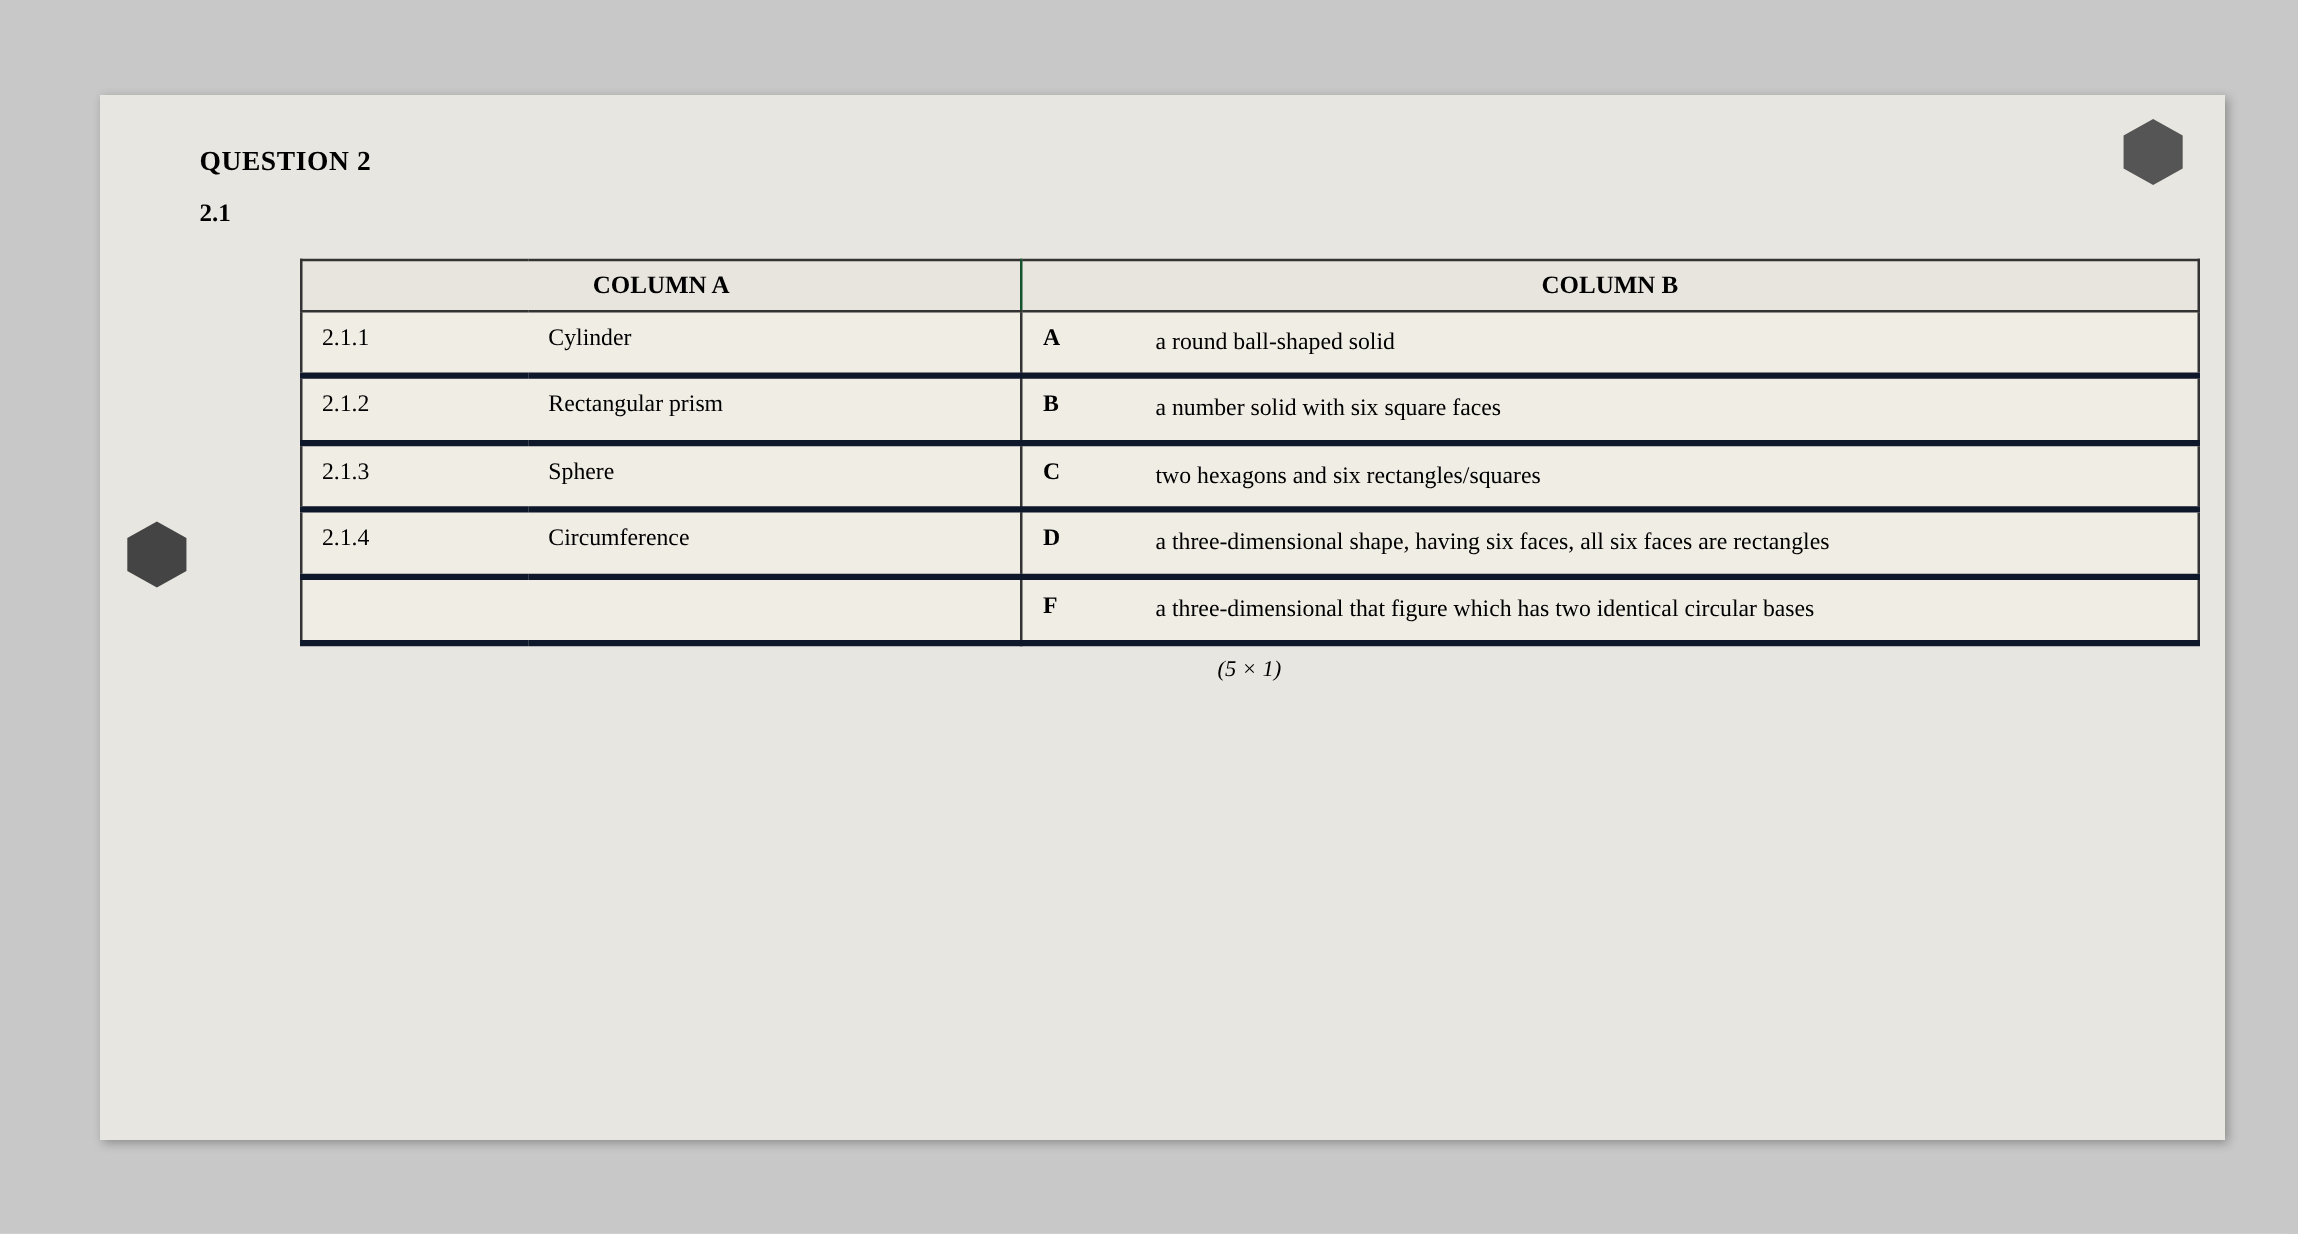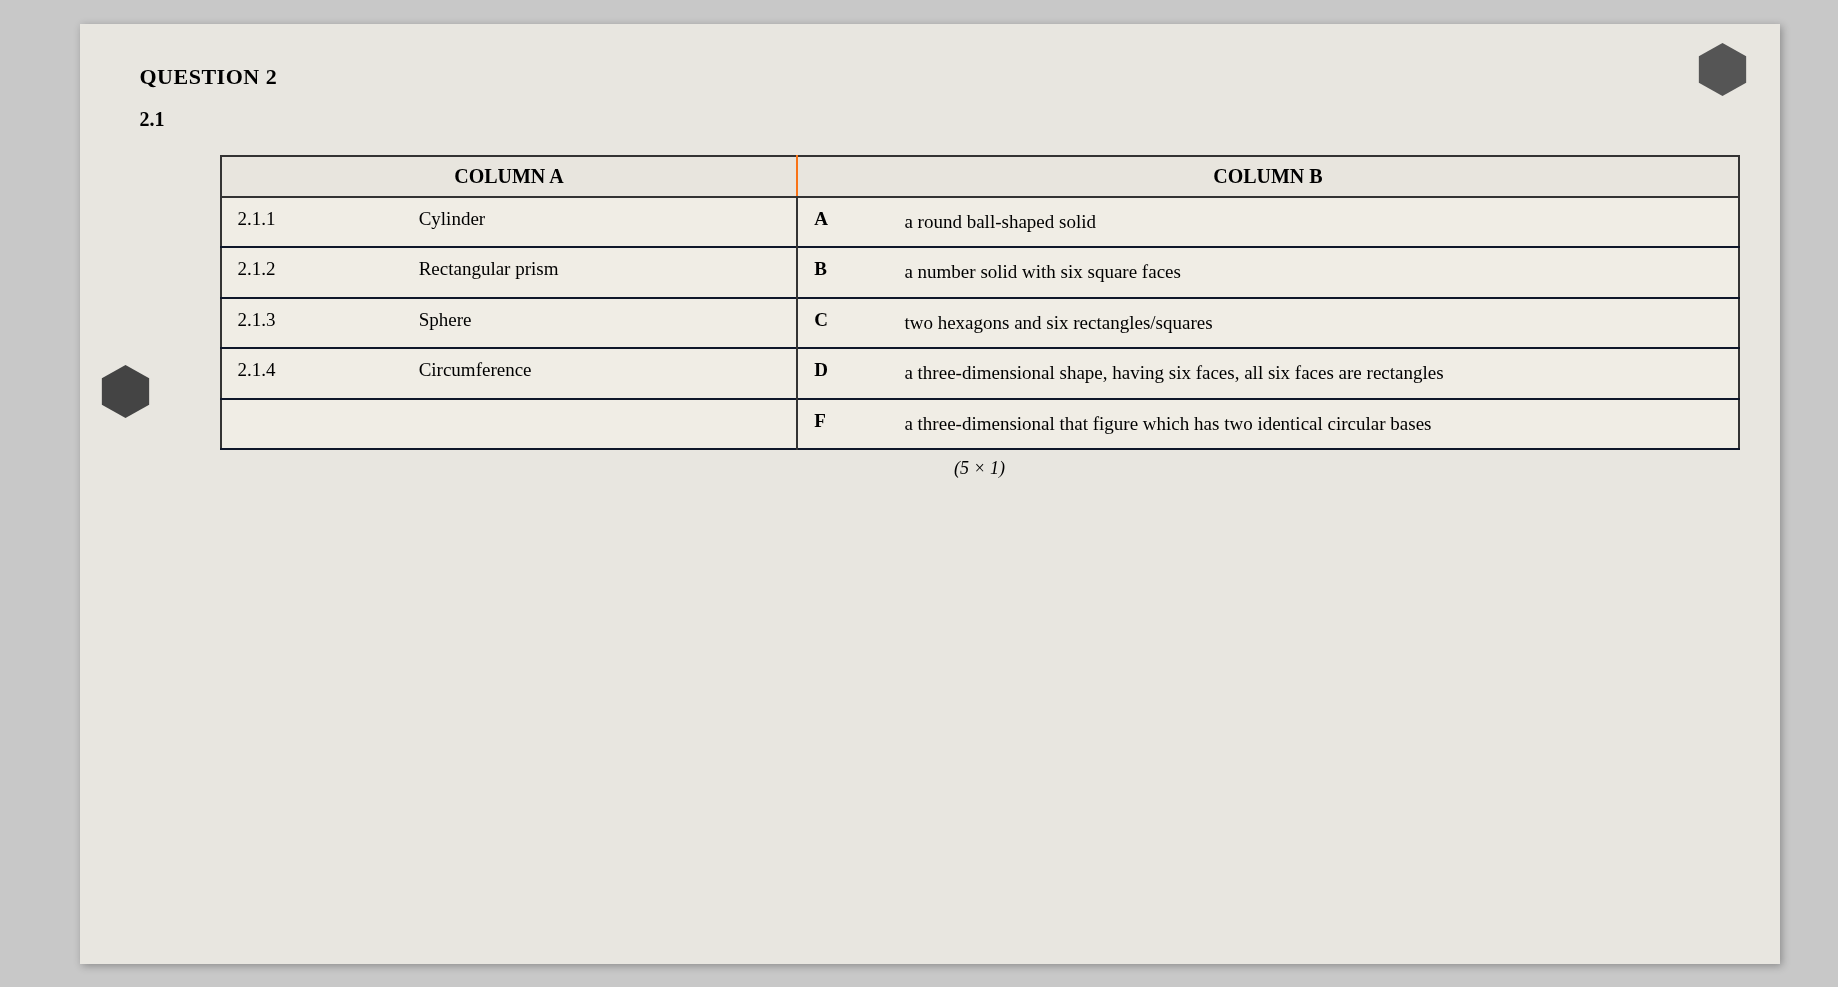--- a/index.html
+++ b/index.html
@@ -15,22 +15,22 @@
       height: 987px;
       display: flex;
       align-items: center;
       justify-content: center;
       overflow: hidden;
     }
 
     .page {
       background-color: #e8e6e0;
       width: 1700px;
-      height: 940px;
-      padding: 40px 60px;
+      height: 836px;
+      padding: 40px 80px;
       position: relative;
       box-shadow: 2px 2px 8px rgba(0,0,0,0.3);
       margin-left: 21px;
     }
 
     .question-label {
       font-size: 22px;
       font-weight: bold;
       margin-bottom: 16px;
       letter-spacing: 0.5px;
@@ -72,21 +72,21 @@
       border: 2px solid #333;
       text-align: center;
       font-size: 20px;
       font-weight: bold;
       padding: 8px 16px;
       background-color: #e8e5de;
     }
 
     thead tr th.col-a {
       width: 38%;
-      border-right: 2px solid #f97316;
+      border-right: 2px solid #14532d;
     }
 
     thead tr th.col-b {
       width: 62%;
     }
 
     tbody tr td {
       border: 1px solid #555;
       padding: 10px 16px;
       font-size: 19px;
@@ -115,21 +115,21 @@
     }
 
     tbody tr td.desc-cell {
       width: 56%;
       border-left: none;
       vertical-align: top;
       line-height: 1.5;
     }
 
     tbody tr {
-      border-bottom: 2px solid #0f172a;
+      border-bottom: 5px solid #0f172a;
     }
 
     .marks {
       text-align: center;
       font-size: 18px;
       margin-top: 8px;
       margin-right: 0px;
       font-style: italic;
     }
 

